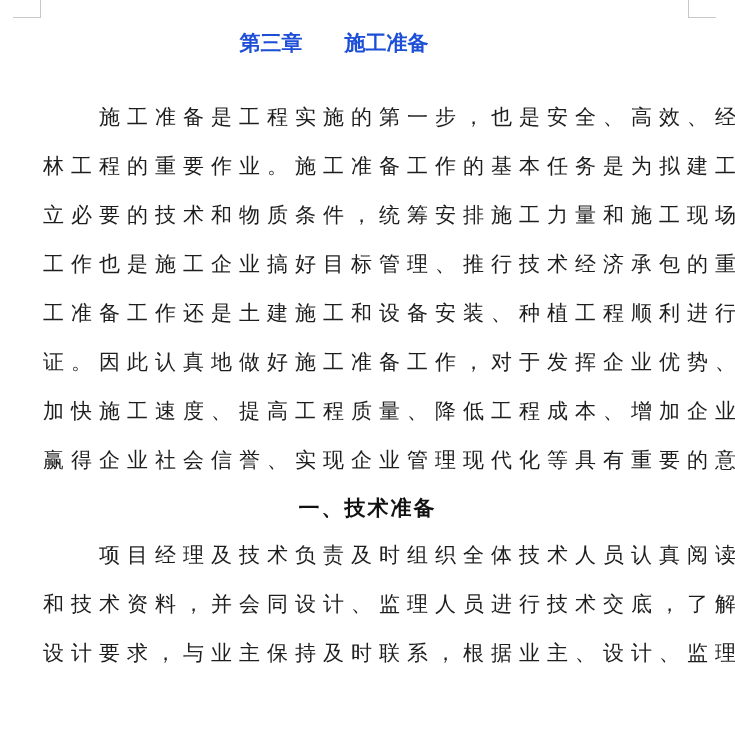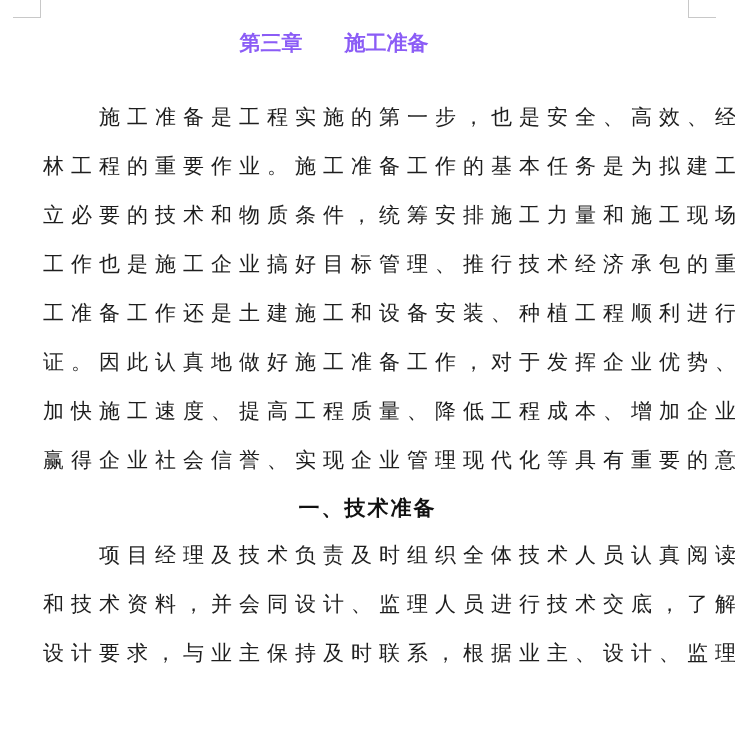--- a/index.html
+++ b/index.html
@@ -34,21 +34,21 @@
   }
   .chapter-title {
     position: absolute;
     top: 28px;
     left: 0;
     width: 668px;
     text-align: center;
     font-size: 21px;
     font-weight: bold;
     line-height: 30px;
-    color: #8b5cf6;
+    color: #1d4ed8;
   }
   .chapter-title .gap {
     display: inline-block;
     width: 42px;
   }
   .body-para {
     position: absolute;
     left: 43px;
     width: 652px;
   }

